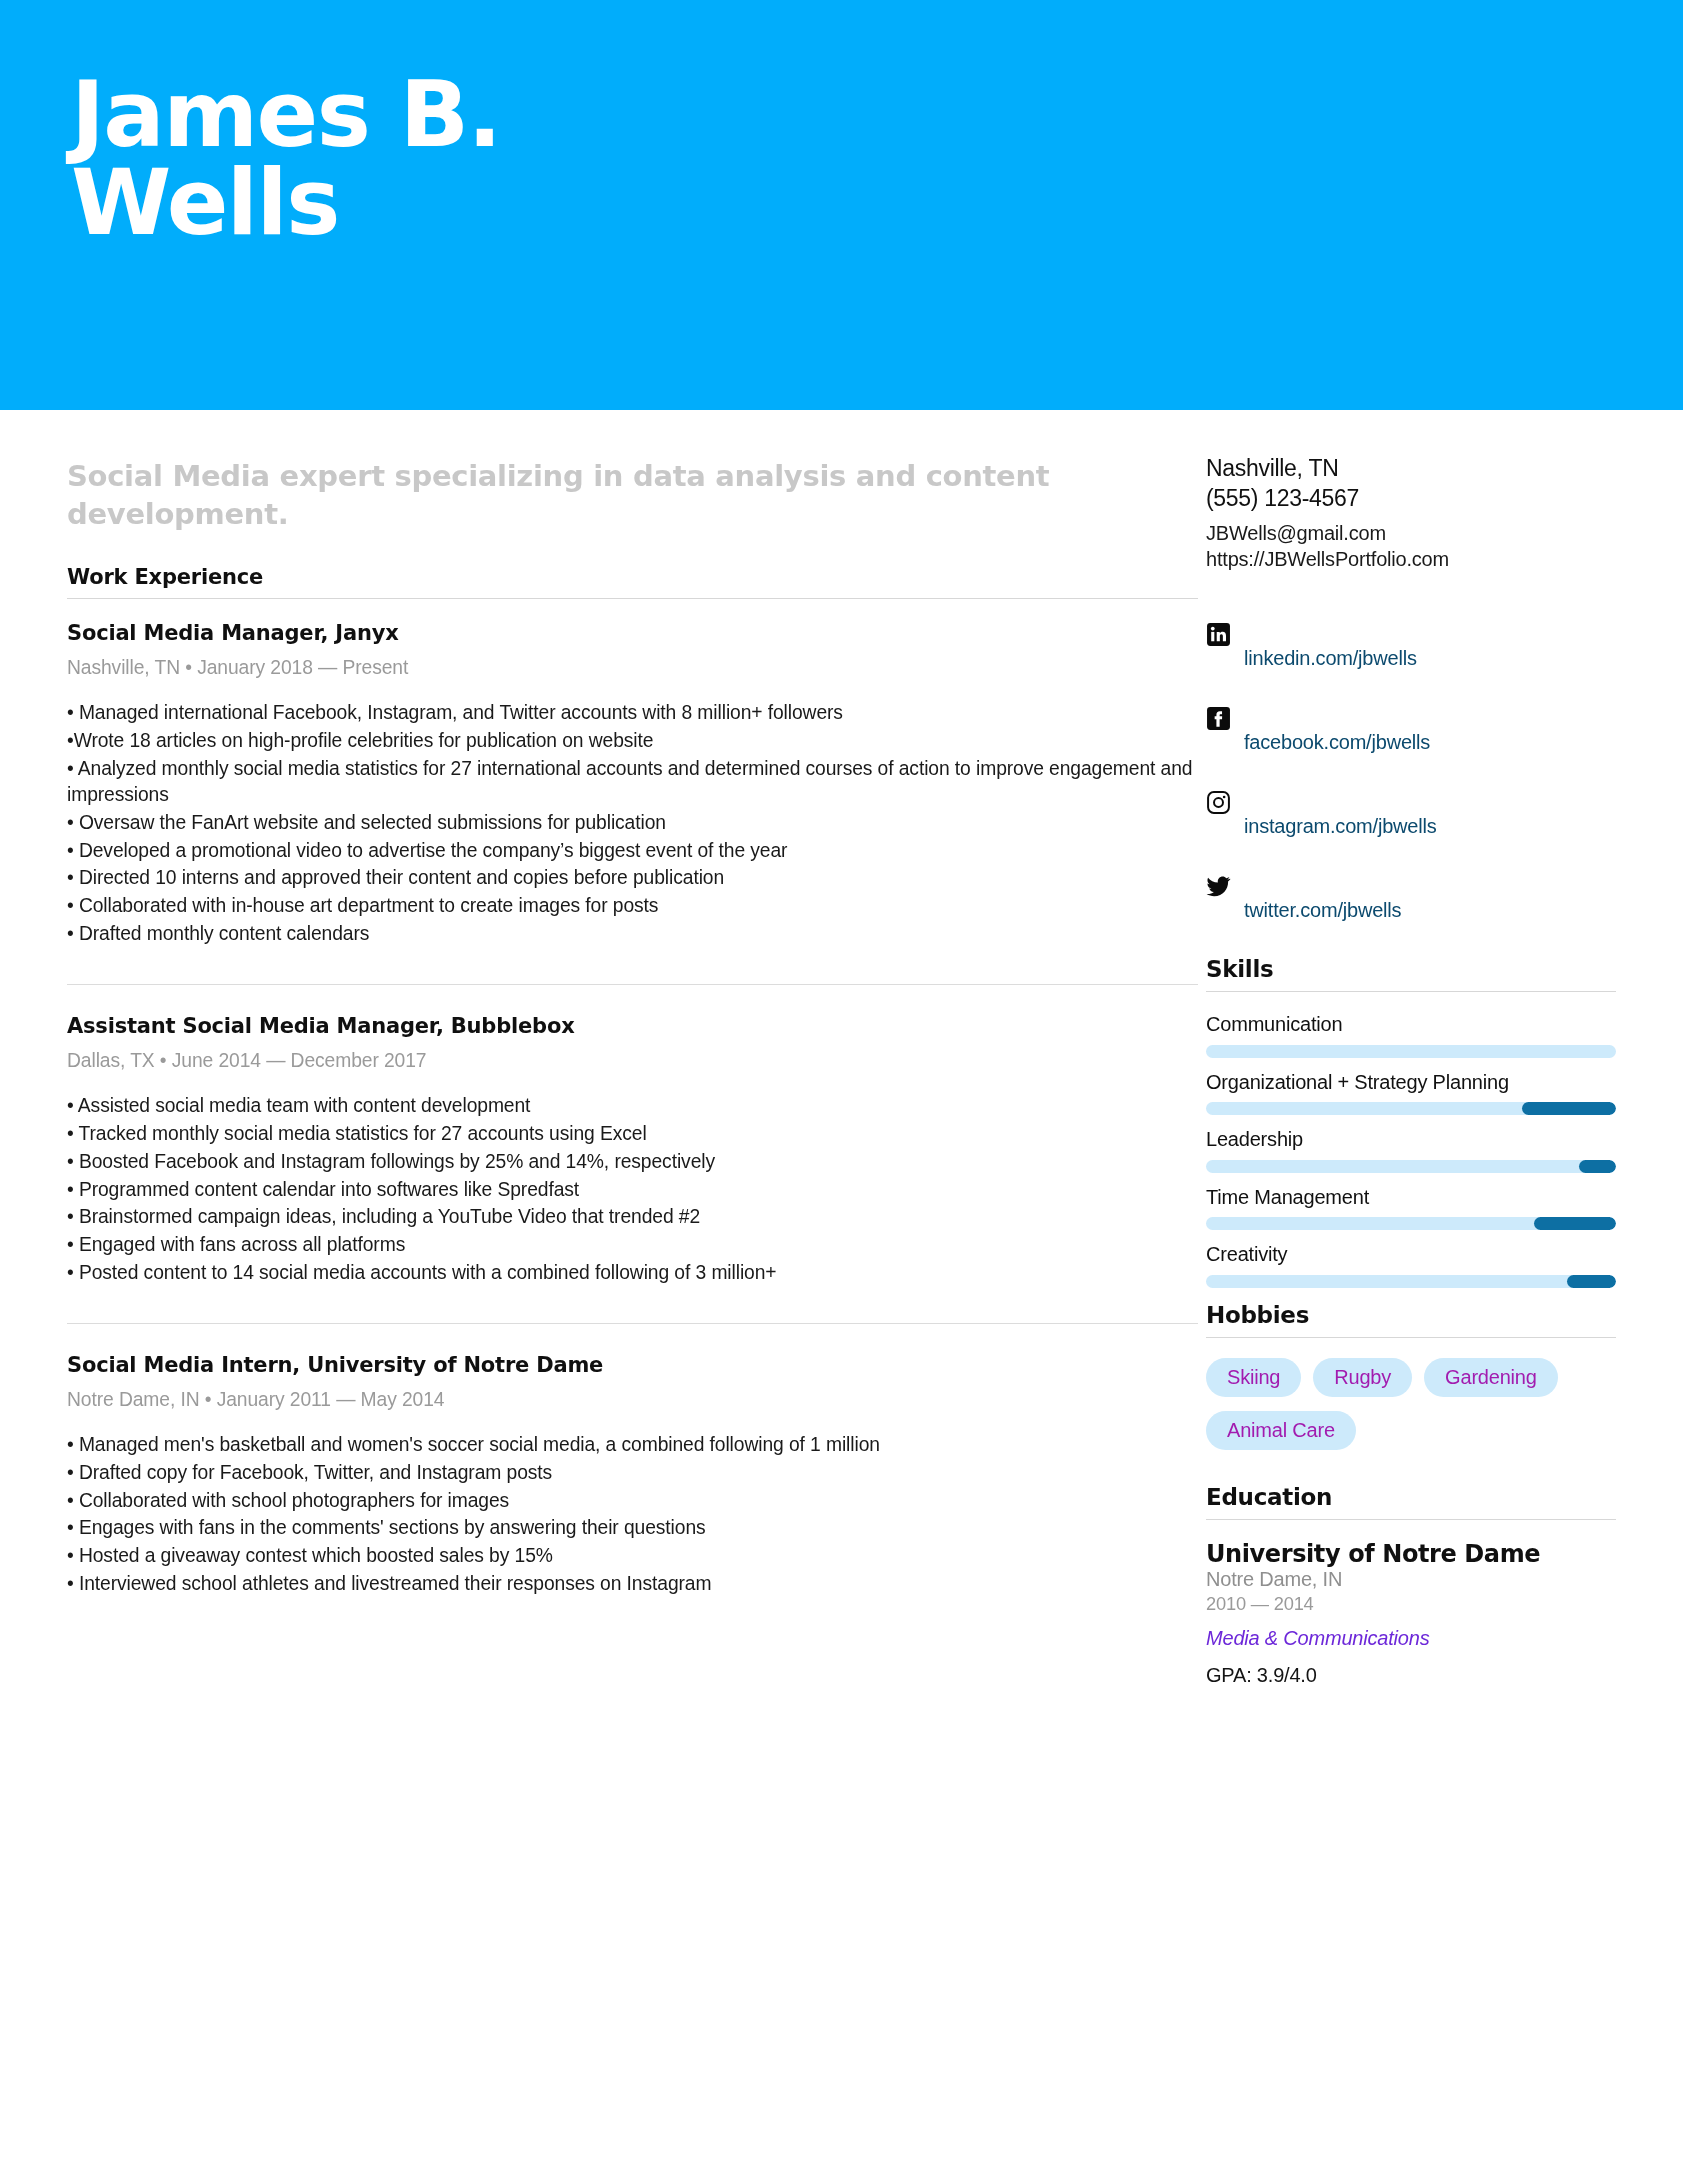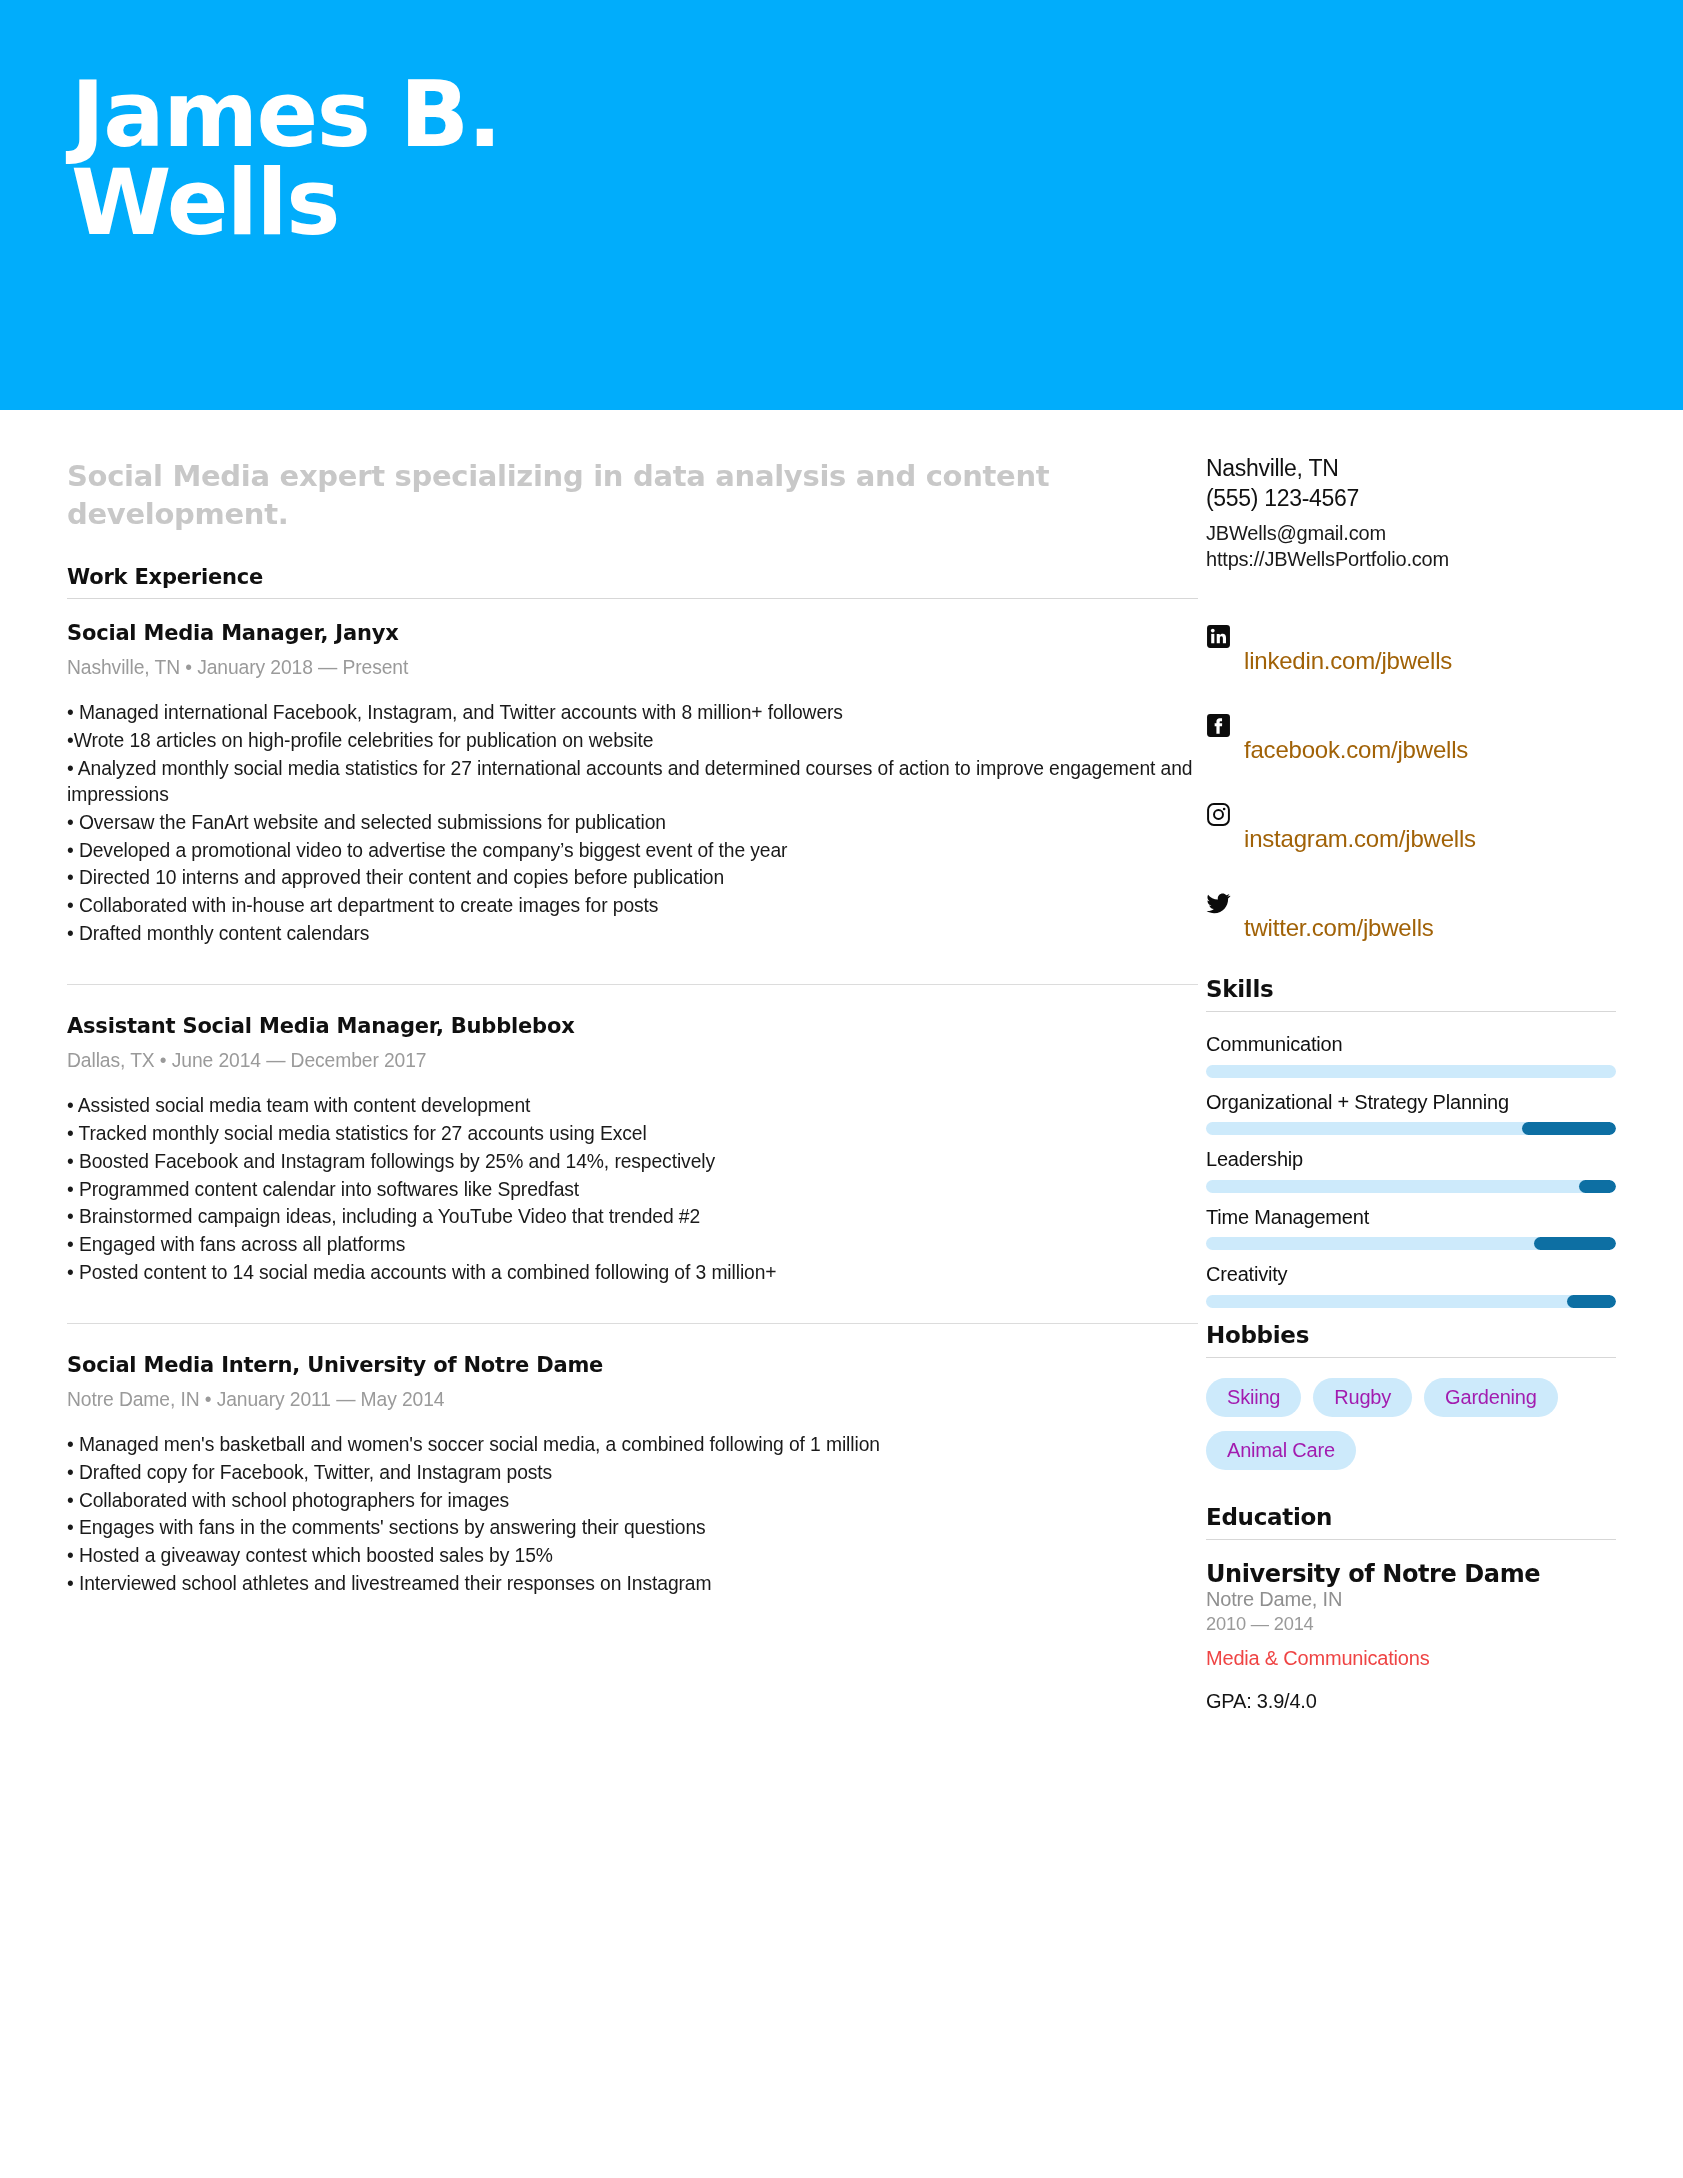--- a/index.html
+++ b/index.html
@@ -134,22 +134,22 @@
   }
   .social-icon {
     width: 25px; height: 25px;
     flex: 0 0 25px;
     display: flex;
     align-items: center;
     justify-content: center;
   }
   .social-icon svg { display: block; }
   .social-text {
-    font-size: 24px;
-    color: #a16207;
+    font-size: 20px;
+    color: #0c4a6e;
     letter-spacing: -0.2px;
     margin-top: 48px;
   }
 
   
   .skill-item { margin-bottom: 12px; }
   .skill-label {
     font-size: 20px;
     color: #111111;
     line-height: 1.28;
@@ -205,23 +205,24 @@
     margin-bottom: 2px;
   }
   .edu-years {
     font-size: 18.3px;
     color: #9a9a9a;
     letter-spacing: -0.2px;
     margin-bottom: 12px;
   }
   .edu-major {
     font-size: 20px;
-    color: #ef4444;
-    letter-spacing: -0.2px;
-    margin-bottom: 20px;
+    color: #6d28d9;
+    letter-spacing: -0.2px;
+    margin-bottom: 14px;
+    font-style: italic;
   }
   .edu-gpa {
     font-size: 20px;
     color: #141414;
     letter-spacing: -0.2px;
   }
 
   .side-sec-heading {
     font-family: "DejaVu Sans", sans-serif;
     font-weight: 700;

